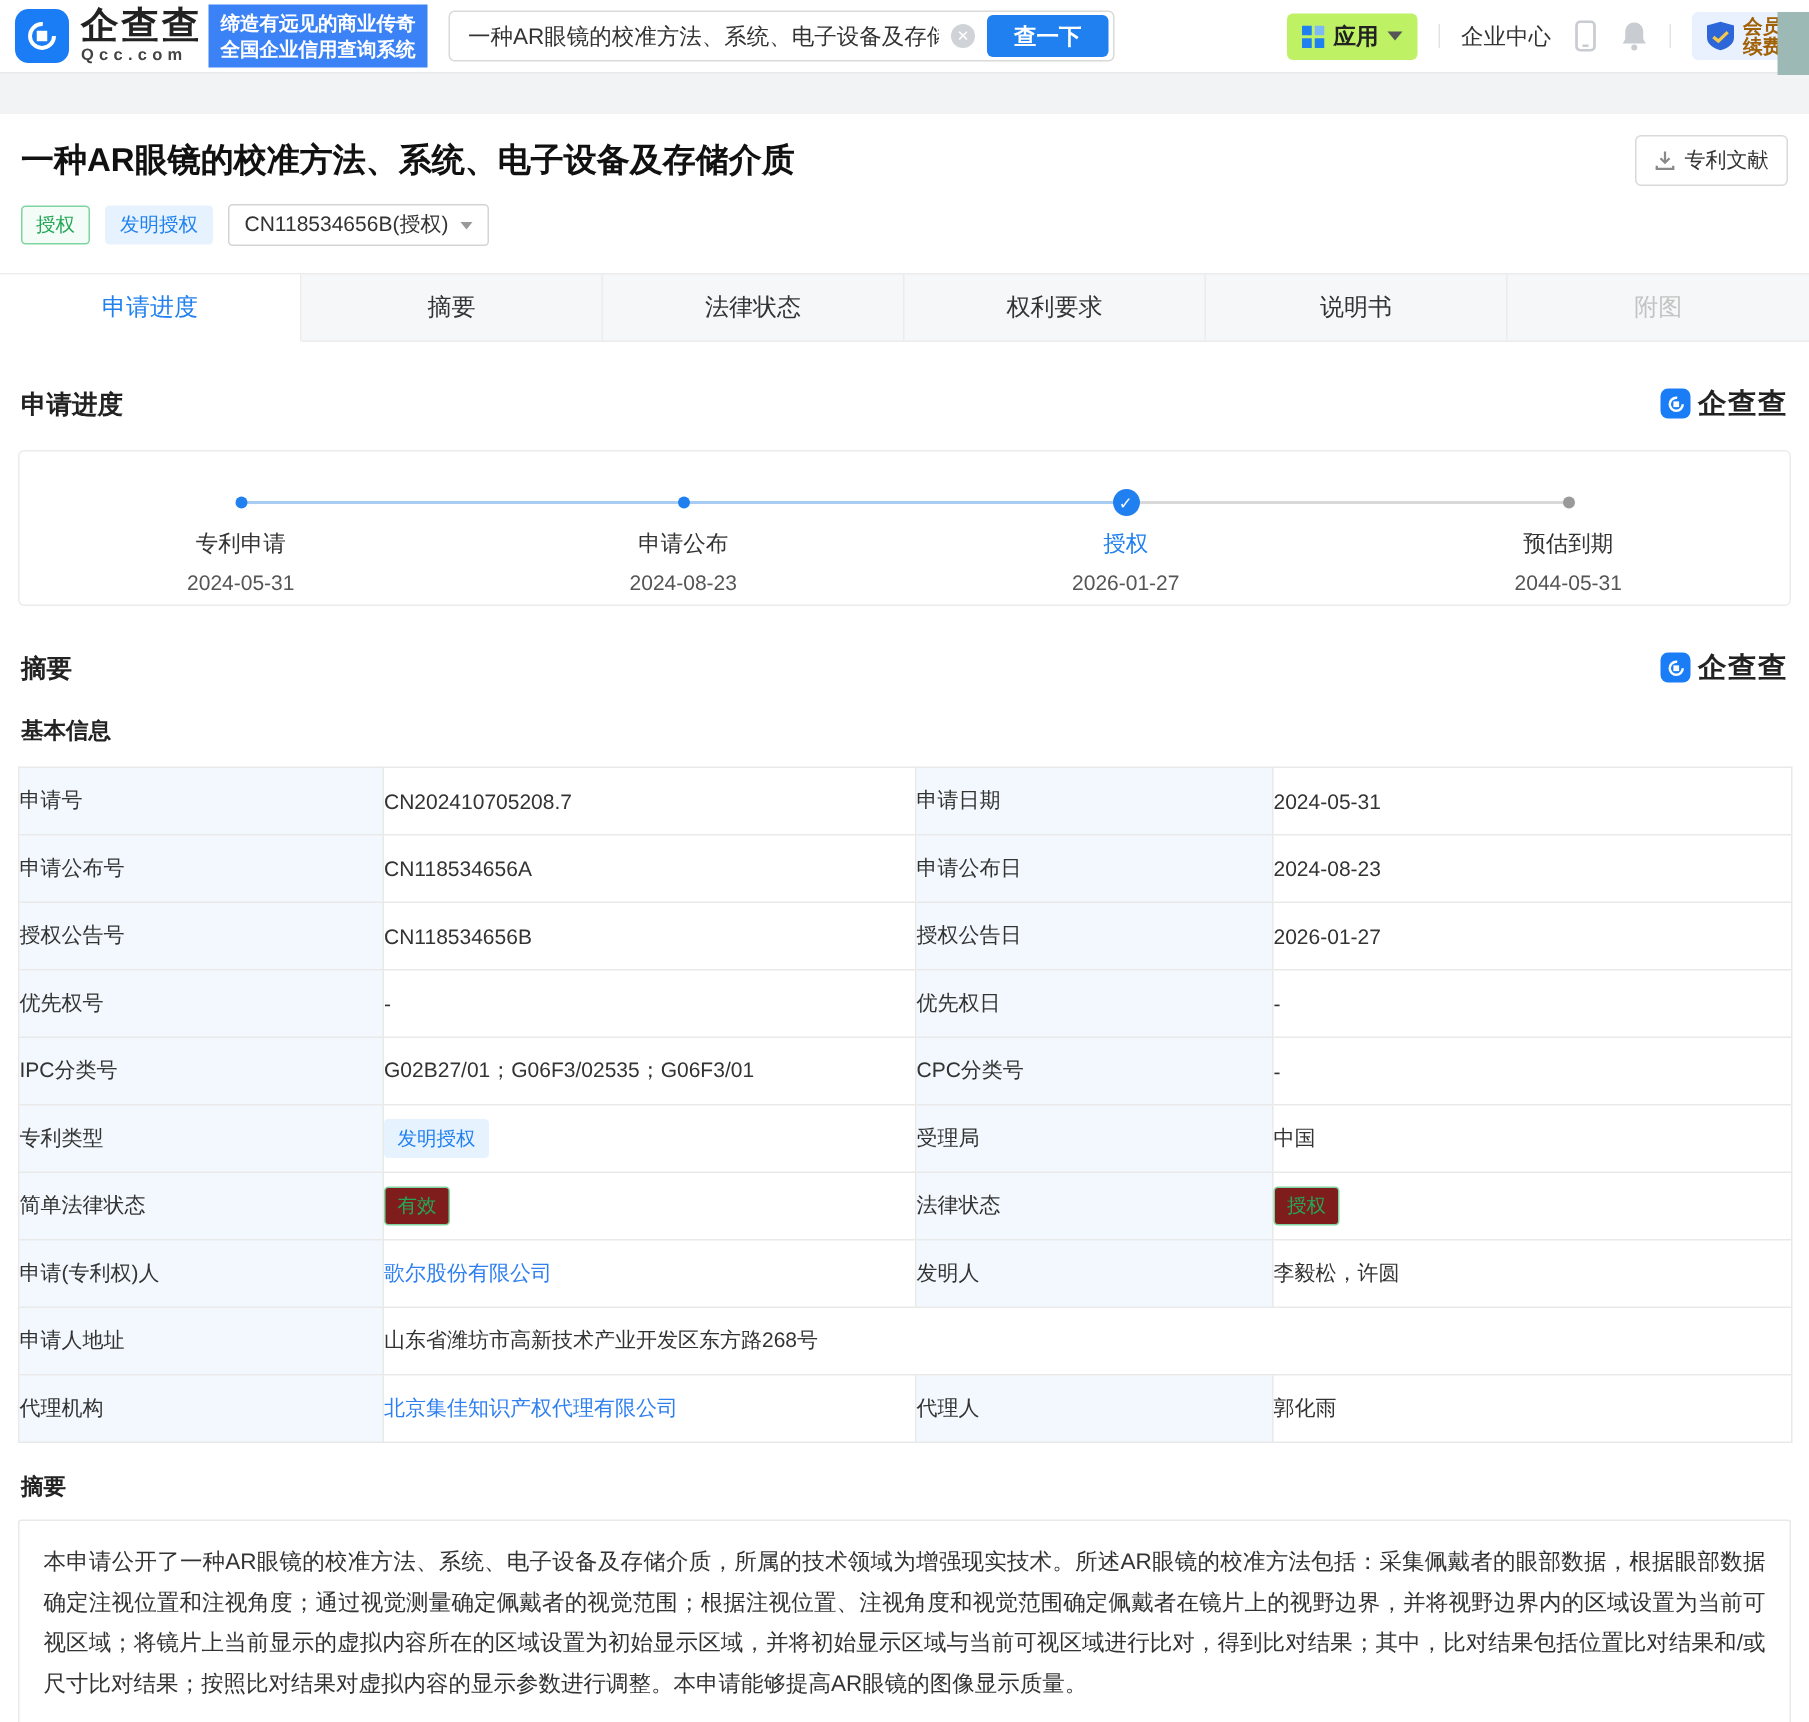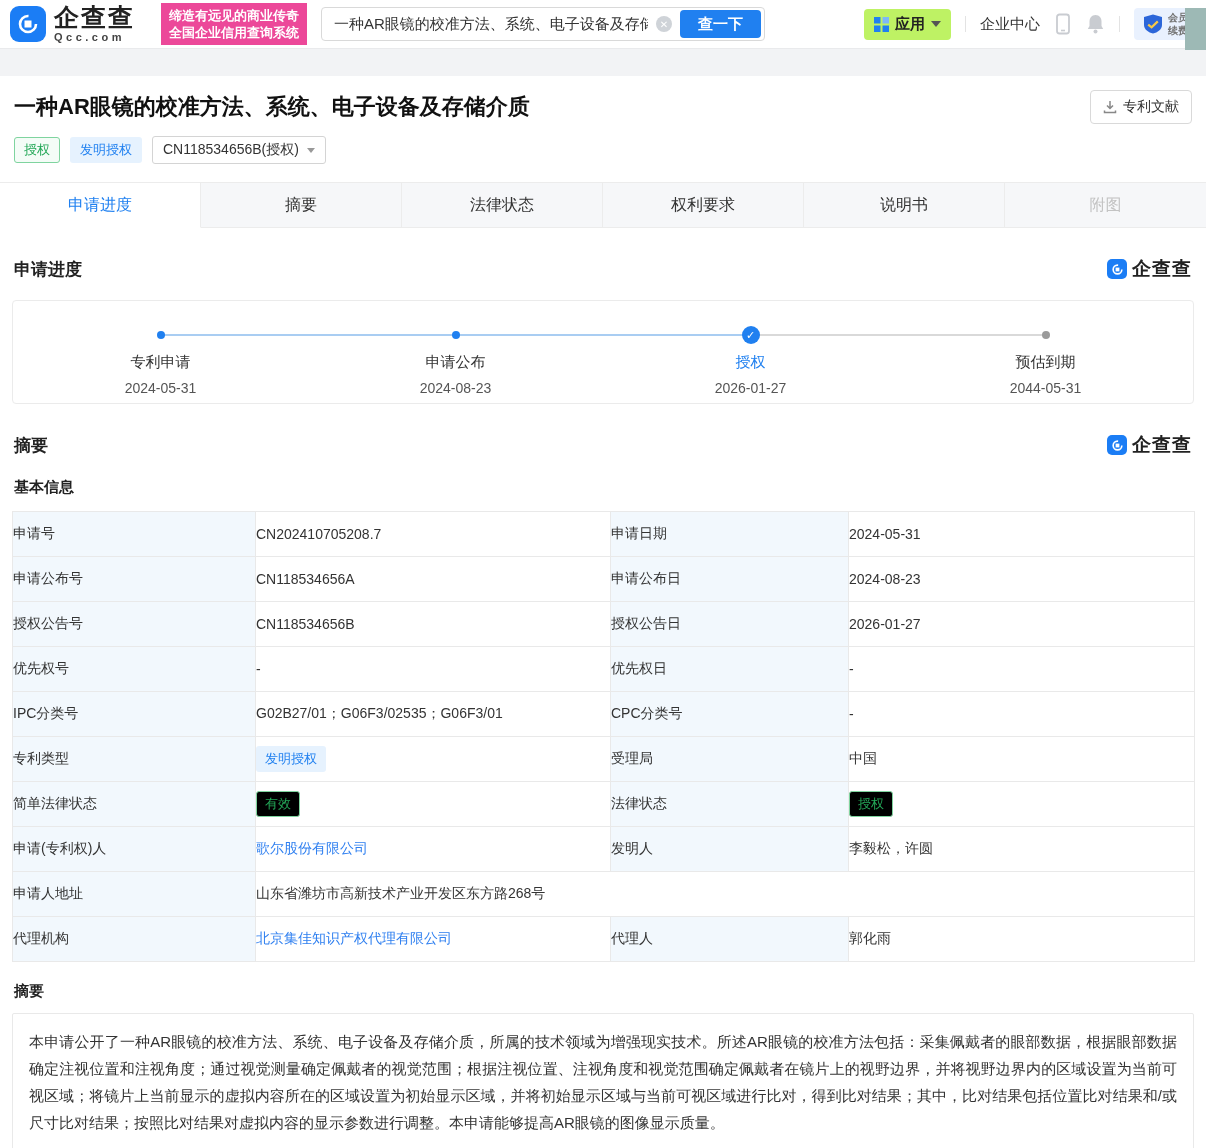--- a/index.html
+++ b/index.html
@@ -7,39 +7,39 @@
     font-family:"Liberation Sans","DejaVu Sans",sans-serif; color:#333; }
   .page { position:relative; width:1206px; height:812px; }
 
   
   .topbar { display:flex; align-items:center; height:48px; padding:0 10px; background:#fff; position:relative; }
   .logo-wrap { display:flex; align-items:center; gap:8px; }
   .logo-icon { width:36px; height:36px; border-radius:9px; background:#1b7df5; display:flex; align-items:center; justify-content:center; }
   .logo-text { line-height:1; }
   .logo-cn { font-size:25px; font-weight:bold; color:#222; letter-spacing:2px; }
   .logo-en { font-size:11px; color:#444; letter-spacing:3.5px; font-weight:bold; margin-top:2px; }
-  .slogan { margin-left:26px; background:#ec4899; color:#fff; font-size:13px; font-weight:bold;
+  .slogan { margin-left:4px; background:#3b82f6; color:#fff; font-size:13px; font-weight:bold;
     padding:4px 8px; line-height:17px; white-space:nowrap; }
   .searchbox { margin-left:14px; display:flex; align-items:center; width:444px; height:34px;
     border:1px solid #d9d9d9; border-radius:4px; padding-left:12px; position:relative; }
   .search-text { flex:1; font-size:15px; color:#333; white-space:nowrap; overflow:hidden; border:none; outline:none;
     font-family:"Liberation Sans","DejaVu Sans",sans-serif; background:transparent; }
   .clear-ic { width:16px; height:16px; border-radius:50%; background:#cfd3d8; color:#fff; font-size:10px;
     display:flex; align-items:center; justify-content:center; margin:0 8px; cursor:pointer; }
   .search-btn { height:28px; margin-right:3px; padding:0 18px; background:#2080f0; color:#fff; border:none;
     border-radius:4px; font-size:15px; font-weight:bold; cursor:pointer; }
   .top-right { margin-left:auto; display:flex; align-items:center; gap:14px; }
   .apps-pill { display:flex; align-items:center; gap:6px; background:#bef264; border-radius:4px; padding:6px 10px; cursor:pointer; }
   .apps-label { font-size:15px; font-weight:bold; color:#222; }
   .caret { width:0; height:0; border-left:5px solid transparent; border-right:5px solid transparent; border-top:6px solid #555; }
   .vdiv { width:1px; height:16px; background:#e3e3e3; }
   .nav-link { font-size:15px; color:#333; cursor:pointer; }
   .ic-gray { color:#c9ccd1; }
   .vip-badge { display:flex; align-items:center; gap:4px; background:#e9f1fe; border-radius:4px; padding:3px 8px; cursor:pointer; }
-  .vip-text { font-size:10px; line-height:13px; color:#737373; font-weight:bold; }
+  .vip-text { font-size:13px; line-height:13px; color:#a16207; font-weight:bold; }
   .side-frag { position:absolute; right:0; top:8px; width:21px; height:42px; background:#9db9b5; }
 
   .gray-strip { height:28px; background:#f2f3f5; border-top:1px solid #e9eaec; }
 
   
   .title-block { padding:16px 14px 0 14px; position:relative; }
   .patent-title { font-size:22px; font-weight:bold; color:#111; }
   .doc-btn { position:absolute; right:14px; top:14px; display:flex; align-items:center; gap:6px;
     border:1px solid #d9d9d9; background:#fff; border-radius:4px; padding:7px 12px; font-size:14px; color:#333; cursor:pointer; }
   .tag-row { display:flex; align-items:center; gap:10px; margin:14px 0 18px 0; }
@@ -80,21 +80,21 @@
   .tl-node.n3 .tl-label { margin-top:9px; }
   .tl-date { font-size:14px; color:#555; margin-top:8px; }
 
   
   .sub-title { font-size:15px; font-weight:bold; color:#222; padding:0 14px; margin-top:20px; }
   table.info { border-collapse:collapse; table-layout:fixed; width:1182px; margin:14px 12px 0 12px; }
   table.info td { border:1px solid #e9e9e9; height:45px; padding:0 0; font-size:14px; color:#333; vertical-align:middle; }
   td.lbl { background:#f2f8fd; }
   a.cell-link { color:#2e7ff0; text-decoration:none; cursor:pointer; }
   .cell-tag-blue { display:inline-block; font-size:13px; color:#2080f0; background:#e6f2fe; border-radius:3px; padding:4px 9px; }
-  .cell-tag-green { display:inline-block; font-size:13px; color:#23a757; border:1px solid #7fd49f; background:#000000; border-radius:3px; padding:3px 8px; }
+  .cell-tag-green { display:inline-block; font-size:13px; color:#23a757; border:1px solid #7fd49f; background:#7f1d1d; border-radius:3px; padding:3px 8px; }
 
   
   .abstract-box { margin:12px 12px 0 12px; border:1px solid #e9e9e9; border-radius:2px; padding:14px 16px;
     font-size:15px; line-height:27px; color:#333; text-align:justify; }
 </style>
 </head>
 <body>
 
 <div class="page">
 

